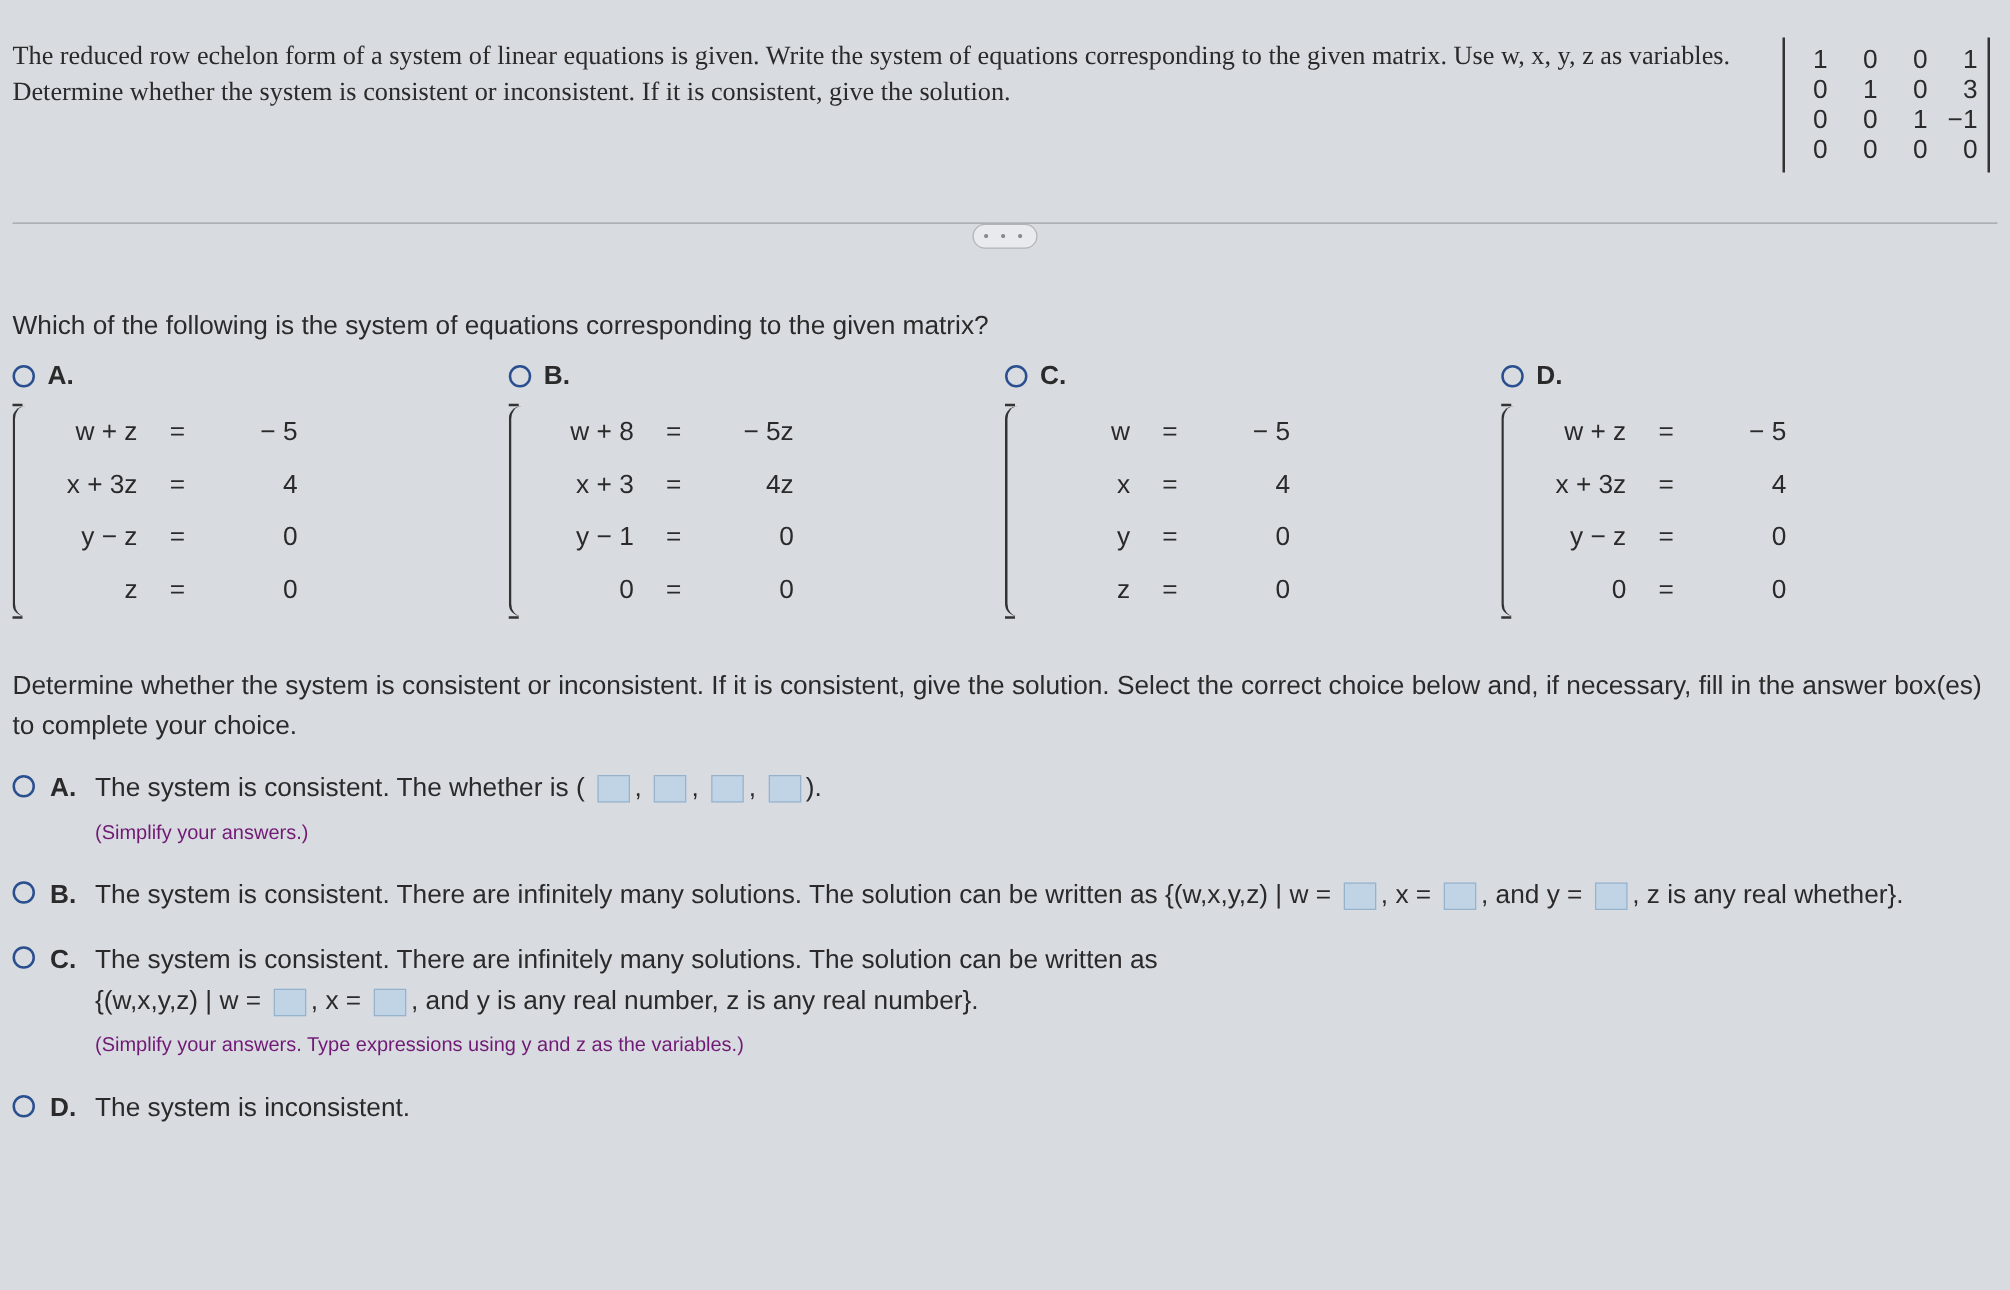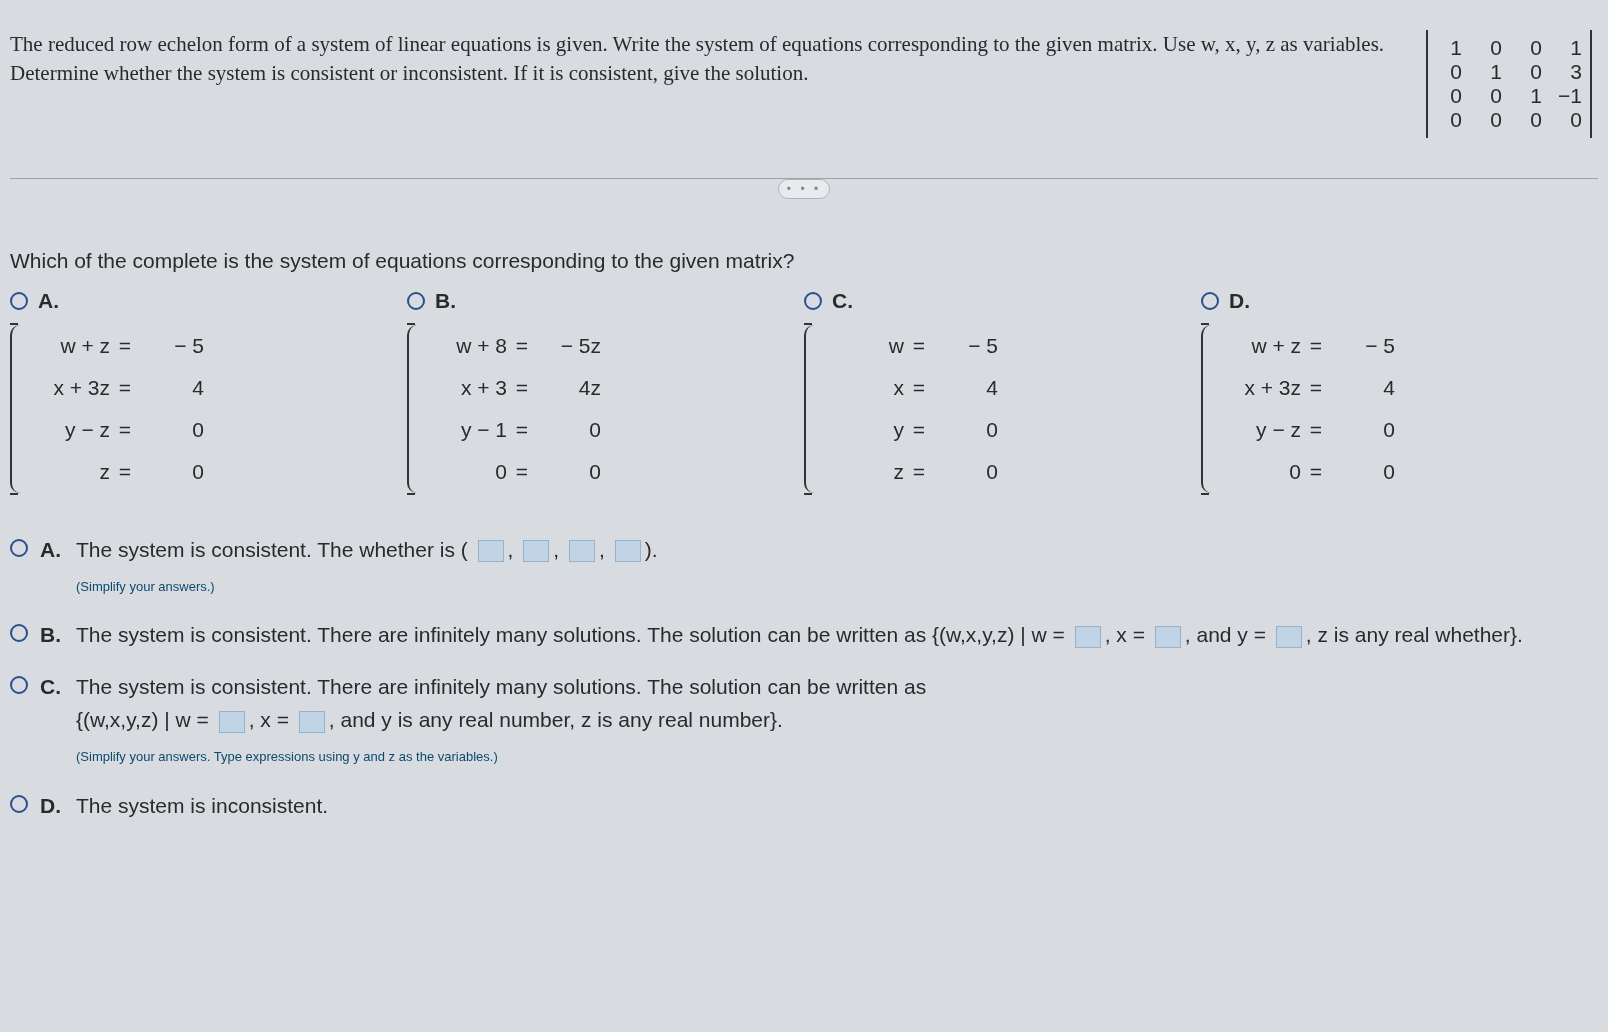--- a/index.html
+++ b/index.html
@@ -73,37 +73,38 @@
     position: absolute;
     left: -2px; bottom: -2px;
     width: 8px; height: 8px;
     border-bottom: 2px solid #333;
   }
   .eq-row {
     display: flex;
     align-items: center;
     min-height: 42px;
     font-size: 21px;
+    gap: 17px;
   }
   .eq-lhs { width: 80px; text-align: right; white-space: pre; }
   .eq-eq  { width: 30px; text-align: center; }
   .eq-rhs { width: 64px; text-align: right; white-space: pre; }
   .q2 { margin-top: 40px; line-height: 1.5; }
   .choice-list { margin-top: 12px; }
   .choice {
     display: flex;
     align-items: flex-start;
     gap: 12px;
     margin-top: 18px;
     line-height: 1.6;
   }
   .choice .radio { margin-top: 6px; flex-shrink: 0; }
   .choice .lbl { font-weight: bold; width: 24px; }
   .choice .body { flex: 1; }
-  .hint { color: #0c4a6e; font-size: 13px; }
+  .hint { color: #701a75; font-size: 16px; }
   .blank {
     display: inline-block;
     width: 26px; height: 22px;
     background: #c0d4e6;
     border: 1px solid #97b3cc;
     vertical-align: middle;
     margin: 0 4px;
   }
 </style>
 </head>
@@ -136,21 +137,21 @@
         <span class="matrix-cell">0</span>
         <span class="matrix-cell">0</span>
       </div>
   </div>
 </div>
 
 <hr class="sep">
 <span class="dots">• • •</span>
 
 <div class="q1">
-  <div>Which of the complete is the system of equations corresponding to the given matrix?</div>
+  <div>Which of the following is the system of equations corresponding to the given matrix?</div>
   <div class="options-grid">
     <div class="opt-col">
       <div class="opt-head">
           <span class="radio"></span>
           <span>A.</span>
         </div>
       <div class="system">
         <div class="eq-row">
             <span class="eq-lhs">w + z</span>
             <span class="eq-eq">=</span>
@@ -254,20 +255,21 @@
             <span class="eq-lhs">0</span>
             <span class="eq-eq">=</span>
             <span class="eq-rhs">0</span>
           </div>
       </div>
     </div>
   </div>
 </div>
 
 <div class="q2">
+  <div>Determine whether the system is consistent or inconsistent. If it is consistent, give the solution. Select the correct choice below and, if necessary, fill in the answer box(es) to complete your choice.</div>
   <div class="choice-list">
 
     <div class="choice">
       <span class="radio"></span>
       <span class="lbl">A.</span>
       <div class="body">
         <span>The system is consistent. The whether is (</span>
         <span class="blank"></span><span>,</span>
         <span class="blank"></span><span>,</span>
         <span class="blank"></span><span>,</span>

